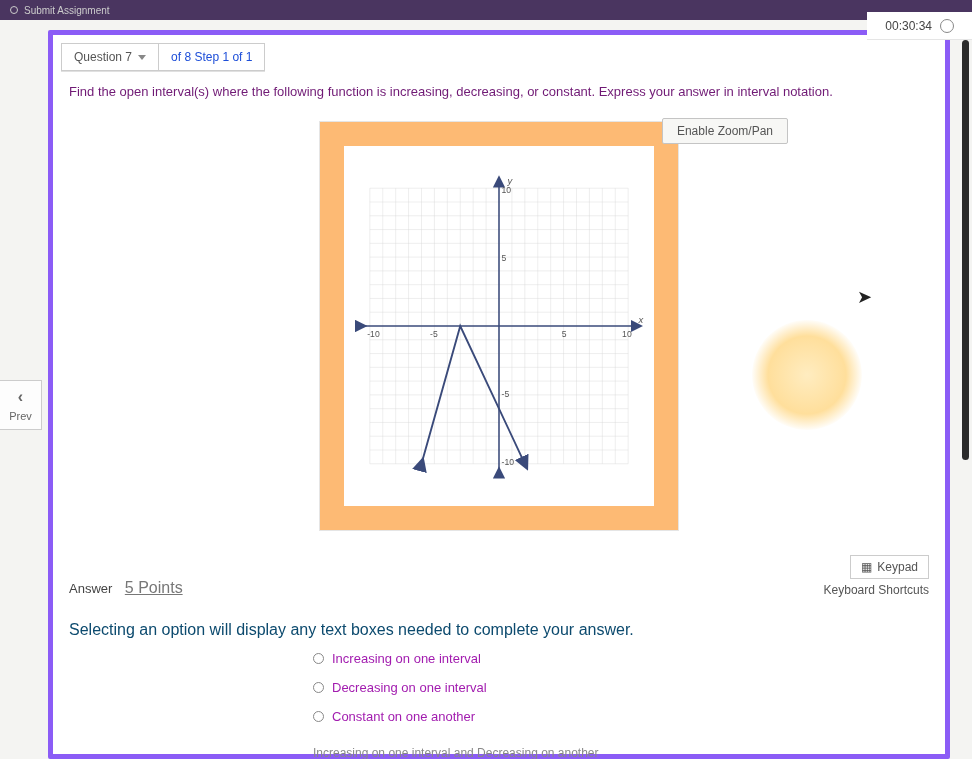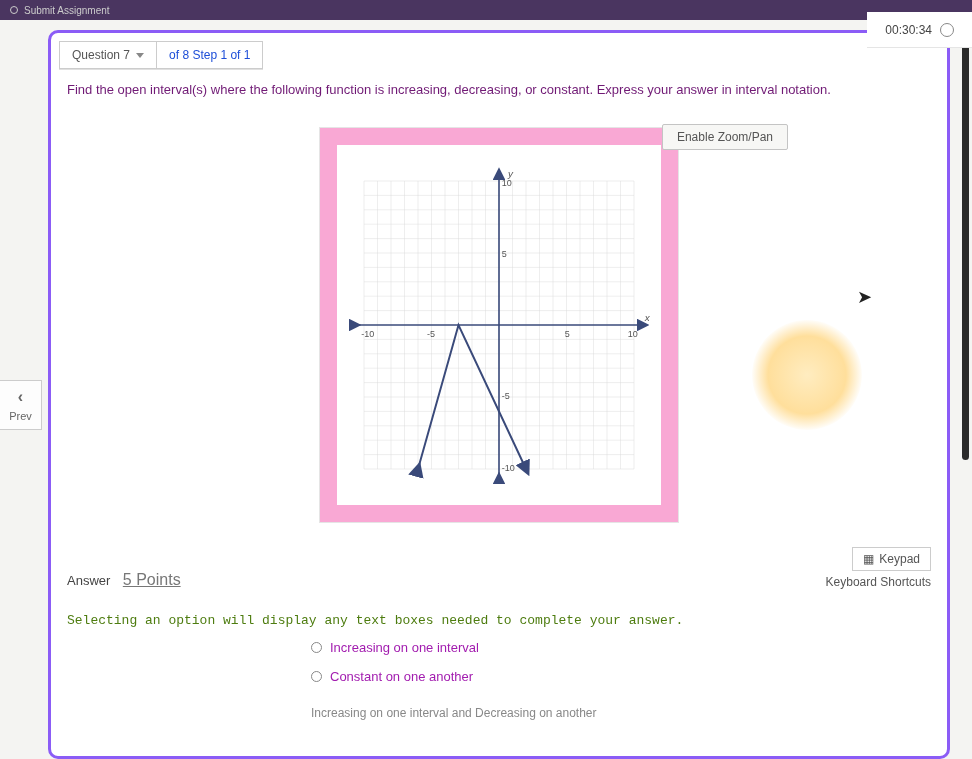--- a/index.html
+++ b/index.html
@@ -1,41 +1,41 @@
 <!DOCTYPE html>
 <html><head>
 <meta charset="utf-8">
 <style>
 *{margin:0;padding:0;box-sizing:border-box;}
 body{font-family:Arial,Helvetica,sans-serif;background:#5a3d7a;width:972px;height:759px;position:relative;overflow:hidden;}
 .page{background:#f4f4f2;position:absolute;left:0;top:0;right:0;bottom:0;}
 .topbar{height:20px;background:#4a3560;color:#ccc;font-size:10px;padding:0 10px;display:flex;align-items:center;}
 .topbar-left{display:flex;align-items:center;gap:6px;}
 .circle-icon{width:8px;height:8px;border:1px solid #ccc;border-radius:50%;position:relative;}
-.timer-bar{position:absolute;top:12px;right:0;height:36px;display:flex;align-items:center;gap:8px;padding:0 18px;background:#fff;border-bottom:1px solid #e5e5e5;z-index:3;}
+.timer-bar{position:absolute;top:12px;right:0;height:28px;display:flex;align-items:center;gap:8px;padding:0 18px;background:#fff;border-bottom:1px solid #e5e5e5;z-index:3;}
 .timer{color:#444;font-size:12px;}
 .pause-icon{width:14px;height:14px;border:1px solid #888;border-radius:50%;position:relative;}
-.content{position:absolute;left:48px;right:22px;top:30px;bottom:0;background:#fff;border:3px solid #8b5cf6;border-radius:10px;}
+.content{position:absolute;left:48px;right:22px;top:30px;bottom:0;background:#fff;border:5px solid #8b5cf6;border-radius:2px;}
 .q-header{display:flex;align-items:stretch;border-bottom:1px solid #e0e0e0;margin:8px 0 0 8px;width:fit-content;}
 .q-box{border:1px solid #ccc;padding:6px 12px;font-size:12px;color:#555;display:flex;align-items:center;gap:6px;}
 .q-box2{border:1px solid #ccc;border-left:none;padding:6px 12px;font-size:12px;color:#1d4ed8;}
 .caret{width:0;height:0;border-left:4px solid transparent;border-right:4px solid transparent;border-top:5px solid #888;}
 .prompt{padding:12px 16px 6px 16px;font-size:13px;color:#701a75;}
-.graph-wrap{margin:24px auto 0 auto;width:360px;border:1px solid #e5e5e5;background:#f9a8d4;padding:17px;position:relative;}
+.graph-wrap{margin:16px auto 0 auto;width:360px;border:1px solid #e5e5e5;background:#fdba74;padding:24px;position:relative;}
 .zoom-btn{position:absolute;right:-110px;top:-4px;border:1px solid #c4c4c4;background:#f7f7f5;font-size:12px;color:#555;padding:5px 14px;border-radius:2px;}
 .graph-area{width:100%;height:360px;background:#fff;position:relative;}
 .prev-btn{position:absolute;left:0;top:380px;width:42px;height:50px;border:1px solid #ccc;background:#fdfdfd;border-left:none;display:flex;flex-direction:column;align-items:center;justify-content:center;gap:4px;color:#666;font-size:11px;}
 .chev{font-size:16px;font-weight:bold;}
 .answer-row{display:flex;justify-content:space-between;align-items:flex-end;padding:24px 16px 6px 16px;}
 .ans-label{font-size:13px;color:#444;}
 .ans-pts{color:#777;padding-left:8px;text-decoration:underline;}
 .keylinks{text-align:right;font-size:12px;color:#555;}
 .keypad-btn{border:1px solid #ccc;padding:4px 10px;display:inline-flex;align-items:center;gap:5px;background:#fff;margin-bottom:4px;}
 .kh{display:block;}
-.sel-text{padding:18px 16px 12px 16px;font-size:13px;color:#4d7c0f;font-family:Liberation Mono, monospace;}
+.sel-text{padding:18px 16px 12px 16px;font-size:16px;color:#0c4a6e;}
 .options{padding:0 0 8px 260px;font-size:13px;color:#a21caf;}
 .opt{display:flex;align-items:center;gap:8px;margin-bottom:14px;}
 .radio{width:11px;height:11px;border:1px solid #888;border-radius:50%;}
 .cutoff{padding-left:260px;font-size:12px;color:#888;}
 .scrollbar{position:absolute;right:3px;top:40px;width:7px;height:420px;background:#2a2a2a;border-radius:4px;}
 .scroll-up{position:absolute;right:1px;top:26px;width:0;height:0;border-left:5px solid transparent;border-right:5px solid transparent;border-bottom:8px solid #333;}
 .glare{position:absolute;right:110px;top:320px;width:110px;height:110px;border-radius:50%;background:radial-gradient(circle,#ffe9b5 0%,#ffd98a 50%,rgba(255,217,138,0) 72%);pointer-events:none;opacity:0.85;}
 .cursor{position:absolute;right:100px;top:286px;font-size:18px;color:#222;pointer-events:none;}
 svg text{font-family:Arial;fill:#555;}
 </style>
@@ -158,20 +158,24 @@
 
     <div class="sel-text">Selecting an option will display any text boxes needed to complete your answer.</div>
 
     <div class="options">
       <div class="opt">
         <span class="radio"></span>
         <span>Increasing on one interval</span>
       </div>
       <div class="opt">
         <span class="radio"></span>
+        <span>Decreasing on one interval</span>
+      </div>
+      <div class="opt">
+        <span class="radio"></span>
         <span>Constant on one another</span>
       </div>
     </div>
     <div class="cutoff">Increasing on one interval and Decreasing on another</div>
   </div>
 
   <div class="glare"></div>
   <div class="cursor">➤</div>
 </div>
 

